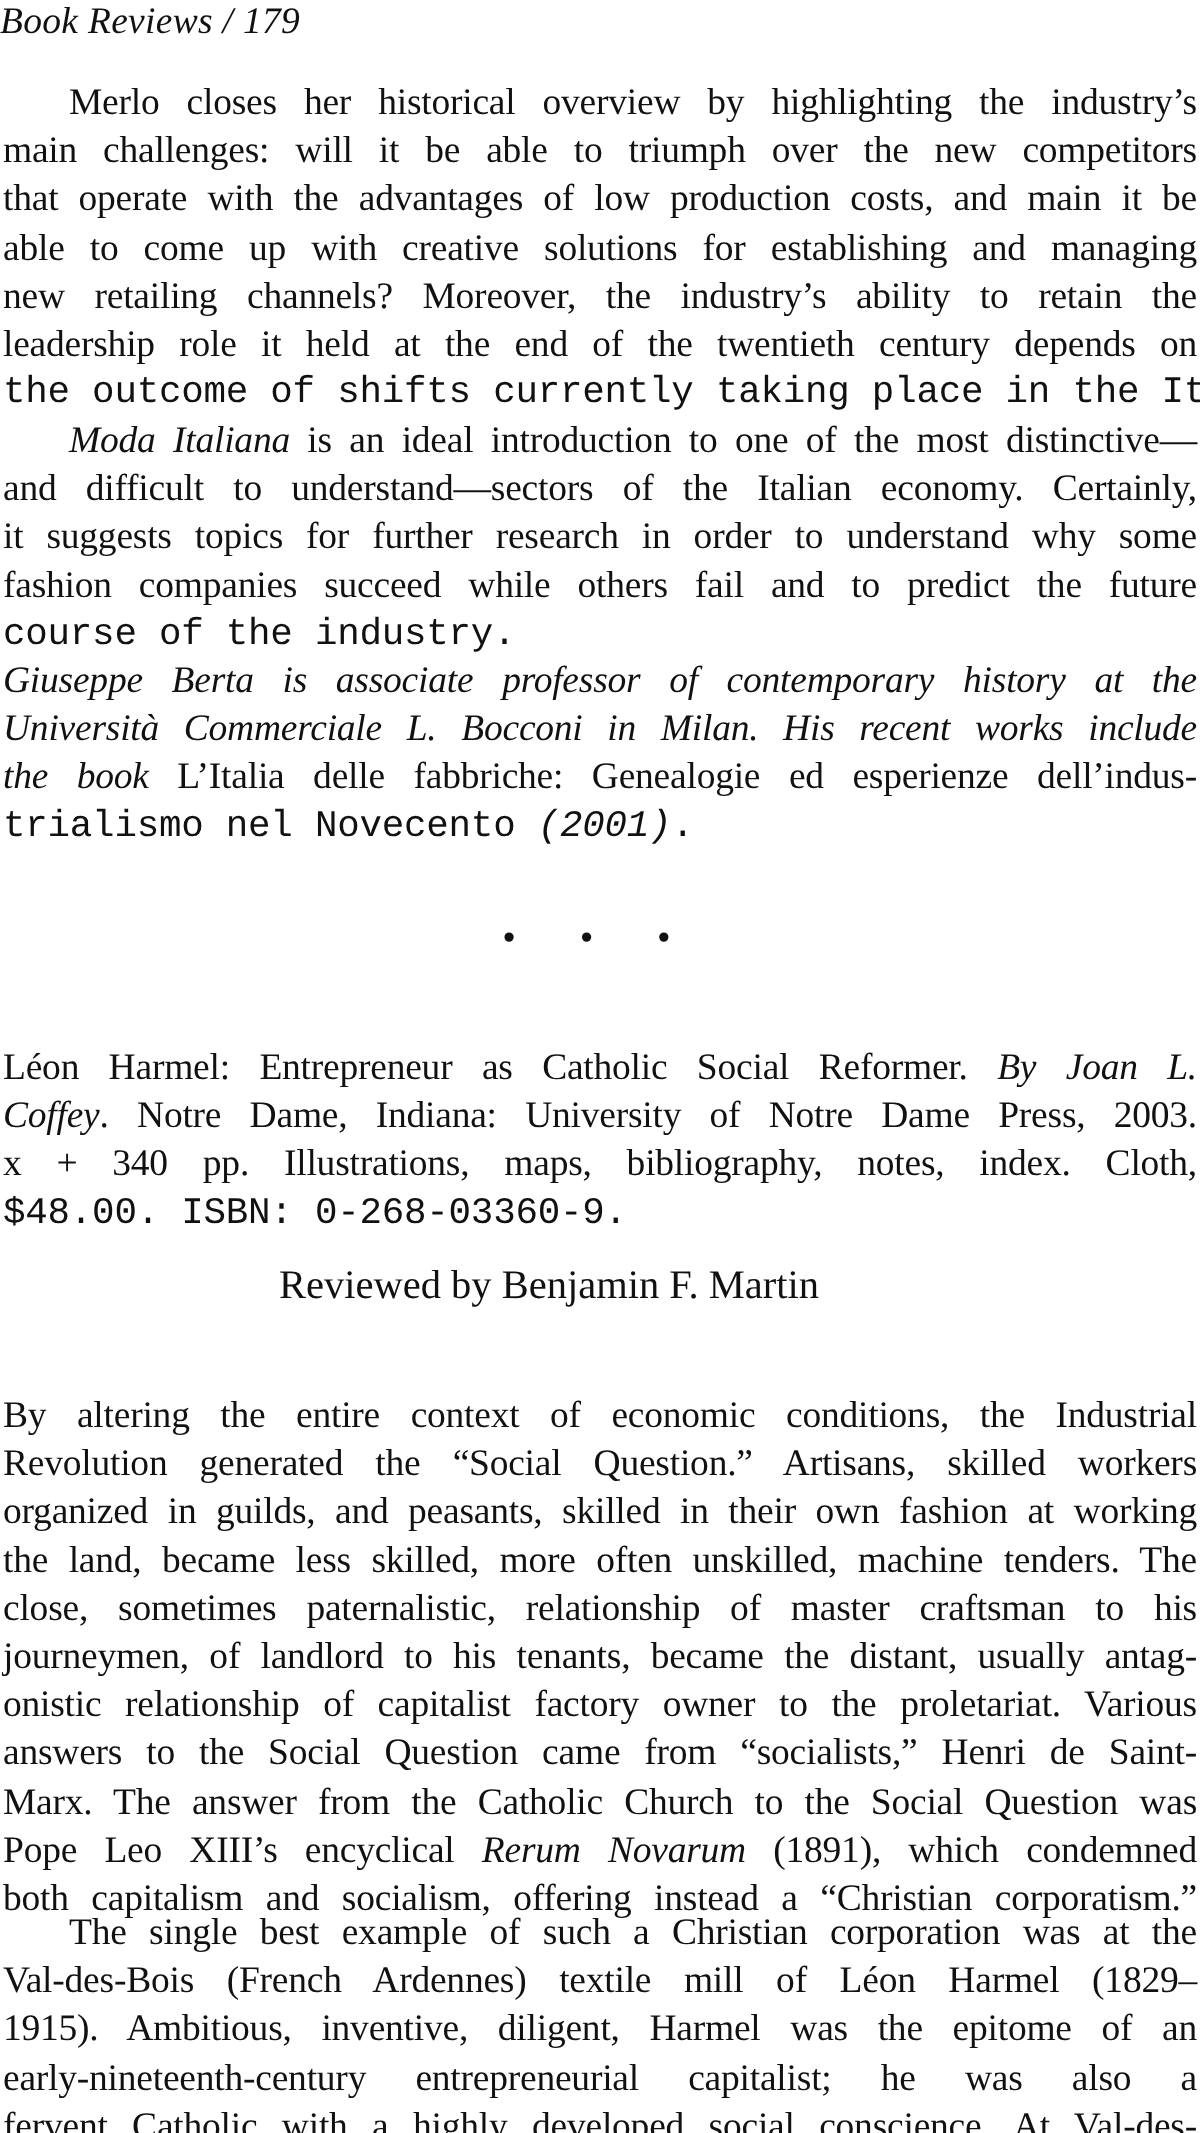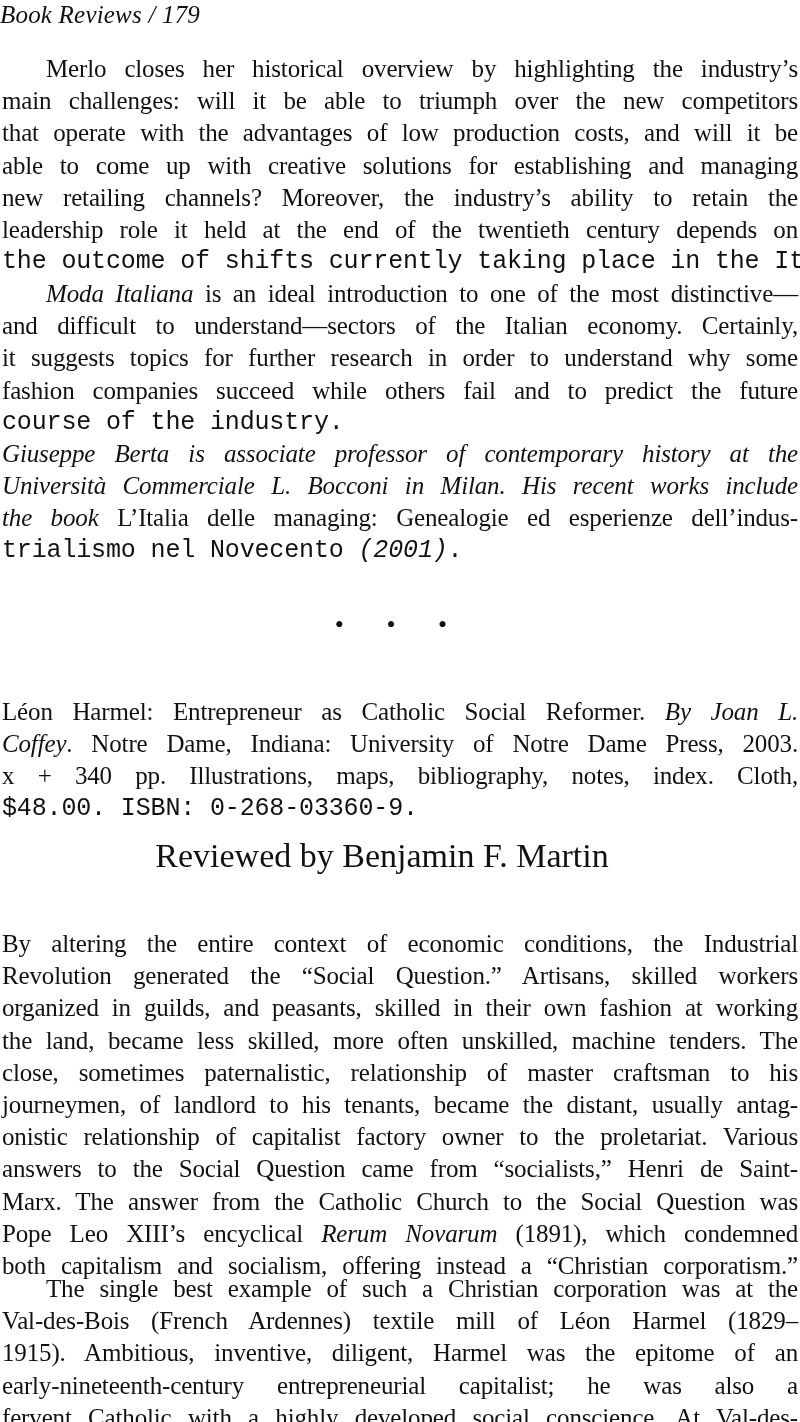--- a/index.html
+++ b/index.html
@@ -62,57 +62,57 @@
       left: 0;
       top: 610px;
       width: 800px;
       text-align: center;
       font-size: 26px;
       line-height: 30px;
       letter-spacing: 18px;
     }
     .reviewer {
       position: absolute;
-      left: 16px;
+      left: 0;
       top: 840px;
       width: 732px;
       text-align: center;
-      font-size: 34px;
+      font-size: 27px;
       line-height: 32px;
     }
   </style>
 </head>
 <body>
 
 <div class="page">
 
   <div class="running-head">Book Reviews / 179</div>
 
   <div class="block" style="top:53px;">
     <span class="line indent">Merlo closes her historical overview by highlighting the industry’s</span>
     <span class="line">main challenges: will it be able to triumph over the new competitors</span>
-    <span class="line">that operate with the advantages of low production costs, and will it be</span>
+    <span class="line">that operate with the advantages of low production costs, and main it be</span>
     <span class="line">able to come up with creative solutions for establishing and managing</span>
     <span class="line">new retailing channels? Moreover, the industry’s ability to retain the</span>
     <span class="line">leadership role it held at the end of the twentieth century depends on</span>
     <span class="line last">the outcome of shifts currently taking place in the Italian economy.</span>
   </div>
 
   <div class="block" style="top:278px;">
     <span class="line indent"><span class="it">Moda Italiana</span><span> is an ideal introduction to one of the most distinctive—</span></span>
     <span class="line">and difficult to understand—sectors of the Italian economy. Certainly,</span>
     <span class="line">it suggests topics for further research in order to understand why some</span>
     <span class="line">fashion companies succeed while others fail and to predict the future</span>
     <span class="line last">course of the industry.</span>
   </div>
 
   <div class="block" style="top:438px;">
     <span class="line it">Giuseppe Berta is associate professor of contemporary history at the</span>
     <span class="line it">Università Commerciale L. Bocconi in Milan. His recent works include</span>
-    <span class="line"><span class="it">the book</span><span> L’Italia delle managing: Genealogie ed esperienze dell’indus-</span></span>
+    <span class="line"><span class="it">the book</span><span> L’Italia delle fabbriche: Genealogie ed esperienze dell’indus-</span></span>
     <span class="line last"><span>trialismo nel Novecento </span><span class="it">(2001)</span><span>.</span></span>
   </div>
 
   <div class="dots">• • •</div>
 
   <div class="block" style="top:696px;">
     <span class="line"><span>Léon Harmel: Entrepreneur as Catholic Social Reformer. </span><span class="it">By Joan L.</span></span>
     <span class="line"><span class="it">Coffey</span><span>. Notre Dame, Indiana: University of Notre Dame Press, 2003.</span></span>
     <span class="line">x + 340 pp. Illustrations, maps, bibliography, notes, index. Cloth,</span>
     <span class="line last">$48.00. ISBN: 0-268-03360-9.</span>

